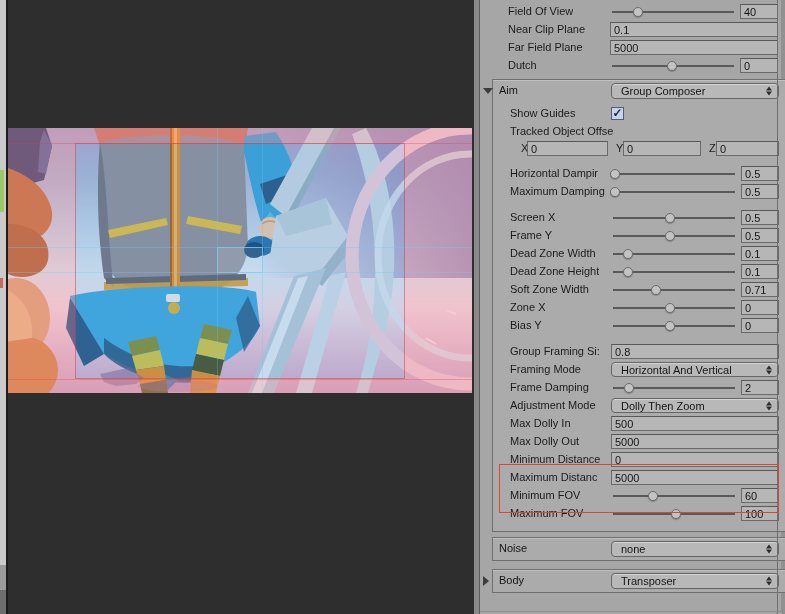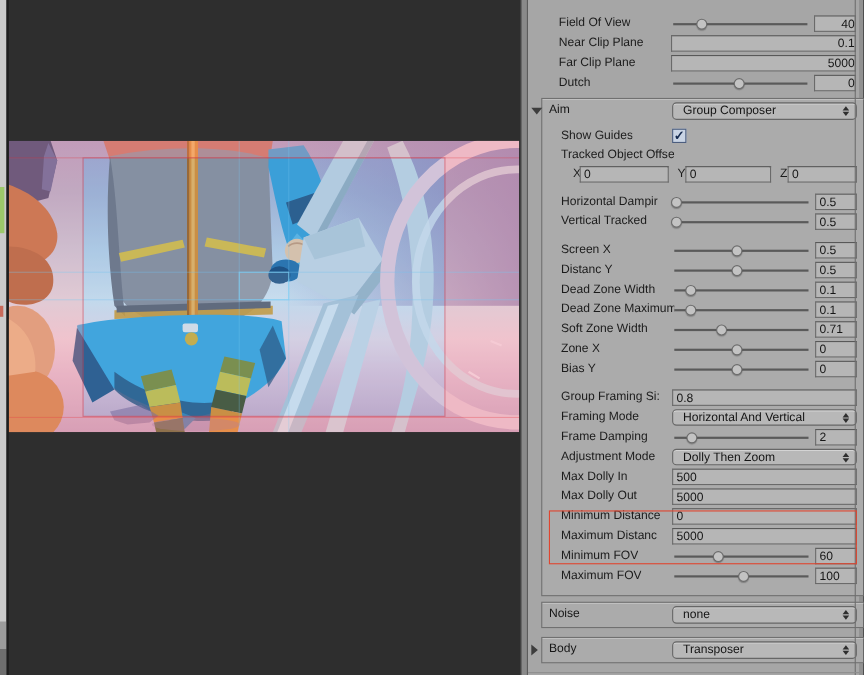--- a/index.html
+++ b/index.html
@@ -13,21 +13,21 @@
   #panel-divider{position:absolute;left:473px;top:0;width:7px;height:614px;
                  background:#8a8a8a;border-left:1px solid #303030;border-right:1px solid #5c5c5c;box-sizing:border-box;}
   
   #game-view{position:absolute;left:8px;top:128px;width:464px;height:265px;overflow:hidden;}
   #game-view svg{position:absolute;left:0;top:0;}
   .guide{position:absolute;pointer-events:none;}
   
   #inspector{position:absolute;left:480px;top:0;width:305px;height:614px;
              background:#a6a6a6;box-sizing:border-box;border-right:4px solid #919191;}
   #inspector .edge-line{position:absolute;right:3px;top:0;width:1px;height:614px;background:#6e6e6e;}
-  #top-rows{padding-top:13px;text-align:right;}
+  #top-rows{padding-top:3px;}
   .row{position:relative;height:18px;}
   .row.gap{margin-top:8px;}
   .row.label-row,.row.vector-row{height:17px;}
   .lbl{position:absolute;left:28px;top:2px;font-size:11px;color:#1b1b1b;white-space:nowrap;
        overflow:hidden;max-width:104px;}
   .ctrl{position:absolute;left:130px;top:0;width:168px;height:18px;}
   
   #aim-rows .lbl{left:17px;max-width:103px;}
   #aim-rows .ctrl{left:118px;}
   .field{position:absolute;left:0;top:1px;width:168px;height:15px;box-sizing:border-box;
@@ -206,21 +206,21 @@
             <span class="valbox">40</span>
           </span>
         </div>
         <div class="row text-row">
           <span class="lbl">Near Clip Plane</span>
           <span class="ctrl">
             <span class="field">0.1</span>
           </span>
         </div>
         <div class="row text-row">
-          <span class="lbl">Far Clip Plane</span>
+          <span class="lbl">Far Field Plane</span>
           <span class="ctrl">
             <span class="field">5000</span>
           </span>
         </div>
         <div class="row slider-row">
           <span class="lbl">Dutch</span>
           <span class="ctrl">
             <span class="track">
               <span class="knob" style="left: 49%;"></span>
             </span>
@@ -262,57 +262,57 @@
           <div class="row slider-row gap">
             <span class="lbl">Horizontal Dampir</span>
             <span class="ctrl">
               <span class="track">
                 <span class="knob" style="left: 2%;"></span>
               </span>
               <span class="valbox">0.5</span>
             </span>
           </div>
           <div class="row slider-row">
-            <span class="lbl">Vertical Tracked</span>
+            <span class="lbl">Maximum Damping</span>
             <span class="ctrl">
               <span class="track">
                 <span class="knob" style="left: 2%;"></span>
               </span>
               <span class="valbox">0.5</span>
             </span>
           </div>
           <div class="row slider-row gap">
             <span class="lbl">Screen X</span>
             <span class="ctrl">
               <span class="track">
                 <span class="knob" style="left: 47%;"></span>
               </span>
               <span class="valbox">0.5</span>
             </span>
           </div>
           <div class="row slider-row">
-            <span class="lbl">Distanc Y</span>
+            <span class="lbl">Frame Y</span>
             <span class="ctrl">
               <span class="track">
                 <span class="knob" style="left: 47%;"></span>
               </span>
               <span class="valbox">0.5</span>
             </span>
           </div>
           <div class="row slider-row">
             <span class="lbl">Dead Zone Width</span>
             <span class="ctrl">
               <span class="track">
                 <span class="knob" style="left: 12%;"></span>
               </span>
               <span class="valbox">0.1</span>
             </span>
           </div>
           <div class="row slider-row">
-            <span class="lbl">Dead Zone Maximum</span>
+            <span class="lbl">Dead Zone Height</span>
             <span class="ctrl">
               <span class="track">
                 <span class="knob" style="left: 12%;"></span>
               </span>
               <span class="valbox">0.1</span>
             </span>
           </div>
           <div class="row slider-row">
             <span class="lbl">Soft Zone Width</span>
             <span class="ctrl">

